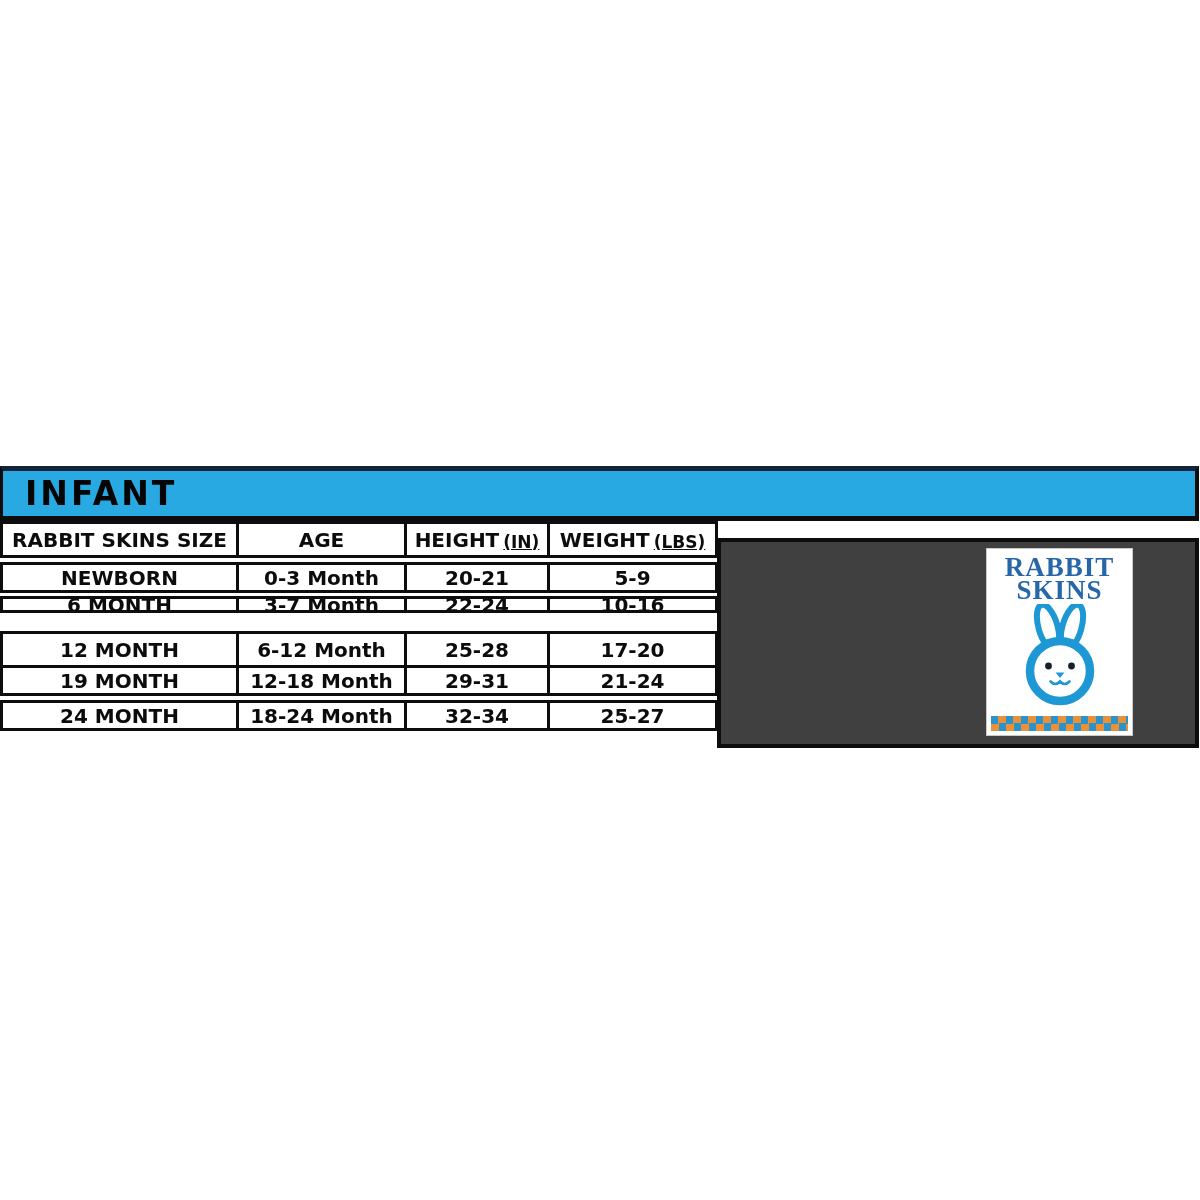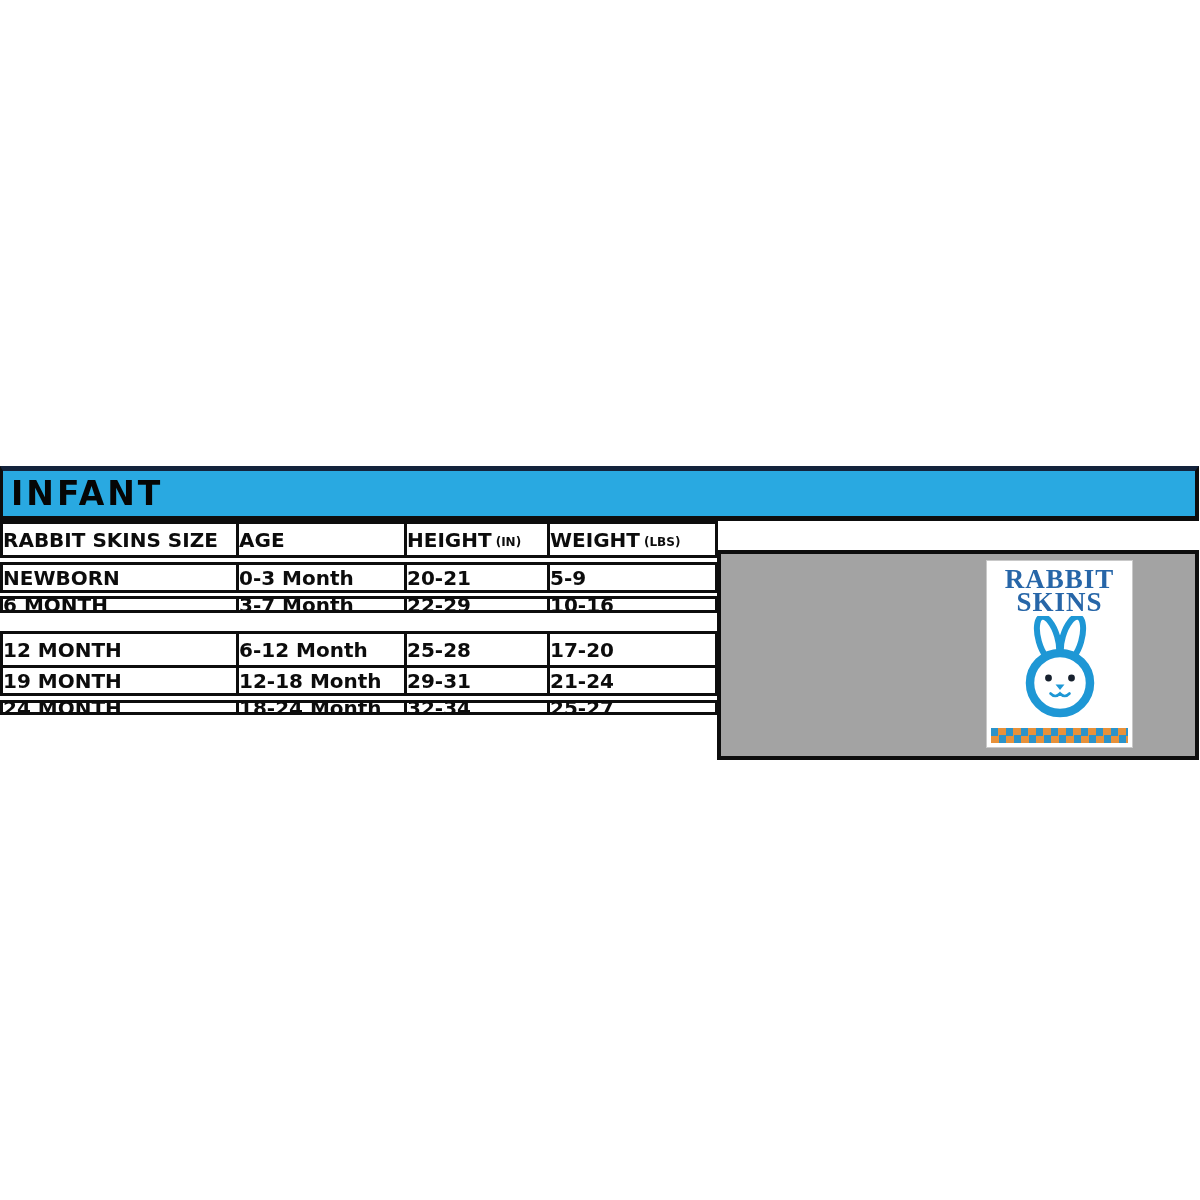--- a/index.html
+++ b/index.html
@@ -16,49 +16,49 @@
           font-family:"DejaVu Sans","Liberation Sans",sans-serif;}
 
   
   .title-bar{
     position:absolute;left:0;top:466px;width:1199px;height:55px;box-sizing:border-box;
     background:var(--bar-cyan);
     border-top:5px solid var(--bar-navy);
     border-bottom:5px solid var(--line);
     border-left:3px solid var(--line);
     border-right:4px solid var(--line);
-    display:flex;align-items:center;padding-left:8px;
+    display:flex;align-items:center;padding-left:22px;
     font-weight:bold;font-size:33px;letter-spacing:3px;color:#050505;
   }
 
   
   .trow{
     position:absolute;left:0;width:718px;box-sizing:border-box;background:#fff;
     border:3px solid var(--line);
     display:grid;grid-template-columns:233px 168px 143px 168px;
   }
   .r0{top:521px;height:37px;}
   .r1{top:562px;height:31px;}
   .r2{top:596px;height:17px;}
   .r3{top:631px;height:37px;}
   .r4{top:665px;height:31px;}
-  .r5{top:700px;height:15px;}
+  .r5{top:700px;height:31px;}
   .tcell{
-    display:flex;align-items:center;
+    display:flex;align-items:center;justify-content:center;
     border-left:3px solid var(--line);
     font-weight:bold;font-size:20px;color:#0c0c0c;white-space:nowrap;overflow:hidden;
   }
   .tcell:first-child{border-left:none;}
   .trow.header .tcell{font-size:20px;}
-  .unit{font-size:12px;margin-left:4px;margin-top:4px;}
+  .unit{font-size:17px;margin-left:4px;margin-top:4px;text-decoration:underline;}
 
   
   .right-cell{
-    position:absolute;left:717px;top:550px;width:482px;height:210px;box-sizing:border-box;
-    border:4px solid var(--line);background:#a3a3a3;
+    position:absolute;left:717px;top:538px;width:482px;height:210px;box-sizing:border-box;
+    border:4px solid var(--line);background:#404040;
   }
   .logo-box{
     position:absolute;left:265px;top:6px;width:147px;height:188px;box-sizing:border-box;
     border:1px solid #c9c9c9;background:#fff;
     display:flex;flex-direction:column;align-items:center;
   }
   .logo-text{
     margin-top:7px;text-align:center;
     font-family:"Liberation Serif","DejaVu Serif",serif;
     font-weight:bold;font-size:27px;line-height:23px;letter-spacing:1px;
@@ -99,21 +99,21 @@
 
   <div class="trow r1">
     <div class="tcell">NEWBORN</div>
     <div class="tcell">0-3 Month</div>
     <div class="tcell">20-21</div>
     <div class="tcell">5-9</div>
   </div>
   <div class="trow r2">
     <div class="tcell">6 MONTH</div>
     <div class="tcell">3-7 Month</div>
-    <div class="tcell">22-29</div>
+    <div class="tcell">22-24</div>
     <div class="tcell">10-16</div>
   </div>
   <div class="trow r3">
     <div class="tcell">12 MONTH</div>
     <div class="tcell">6-12 Month</div>
     <div class="tcell">25-28</div>
     <div class="tcell">17-20</div>
   </div>
   <div class="trow r4">
     <div class="tcell">19 MONTH</div>

